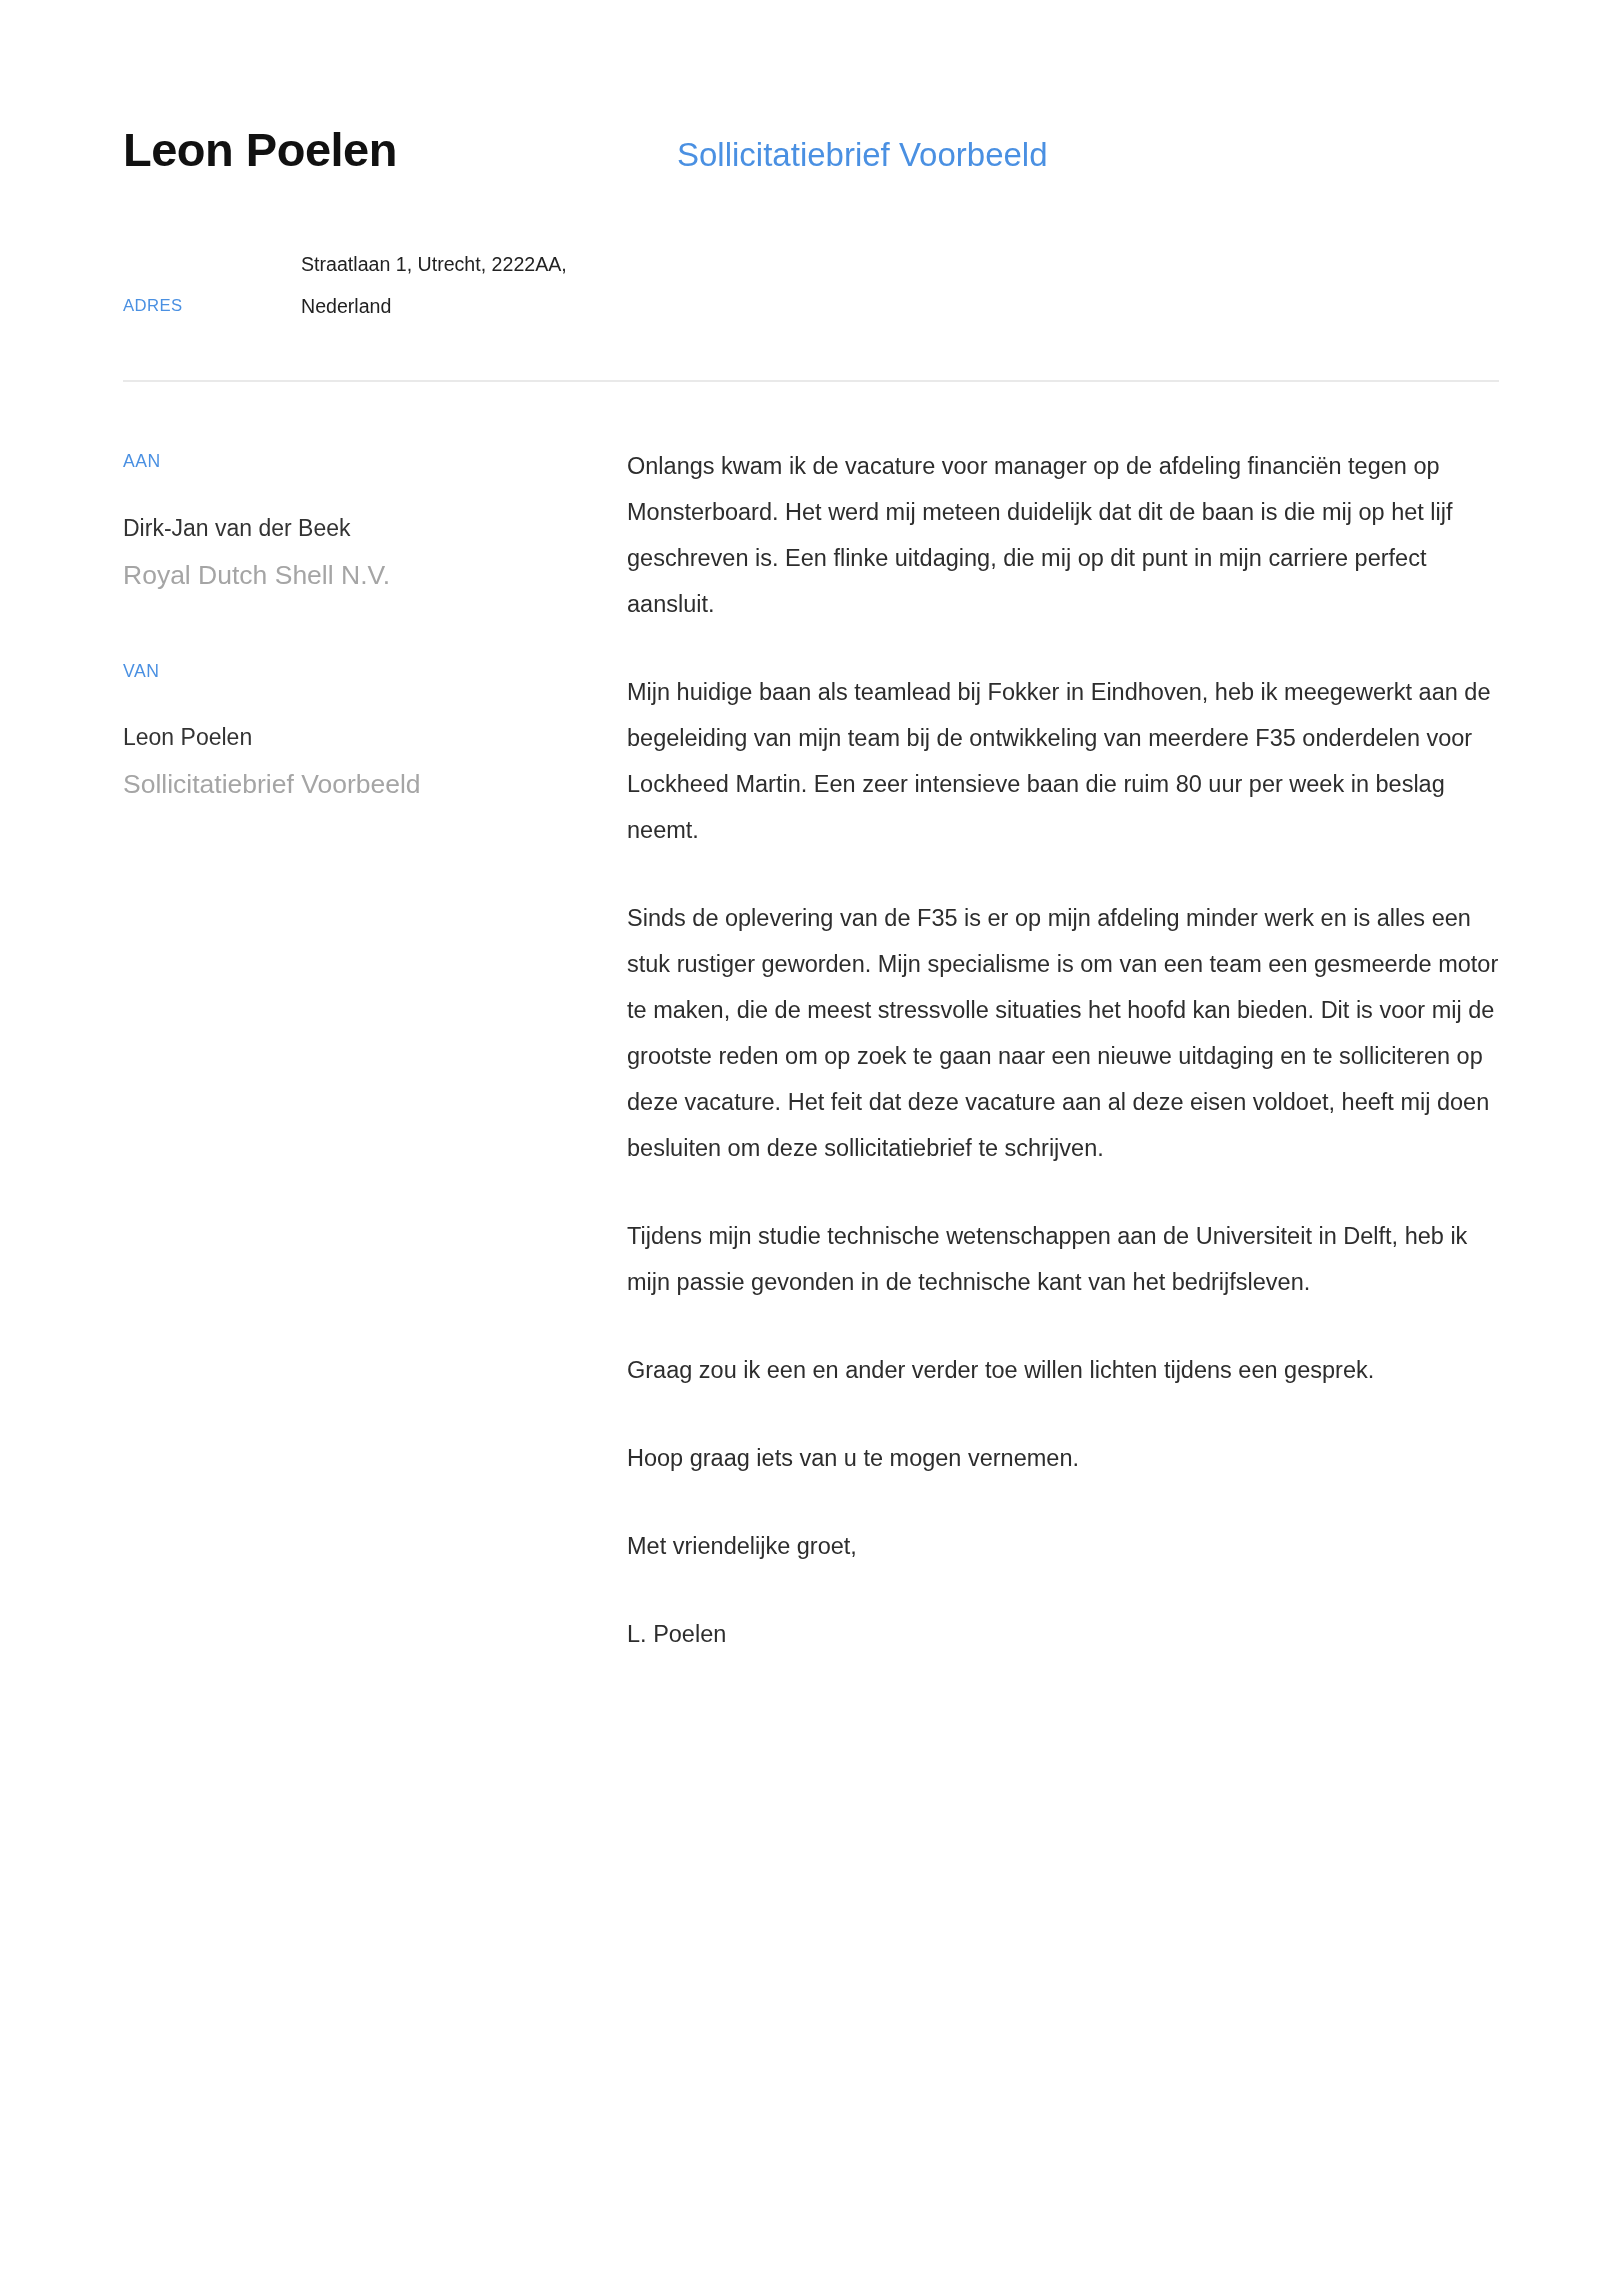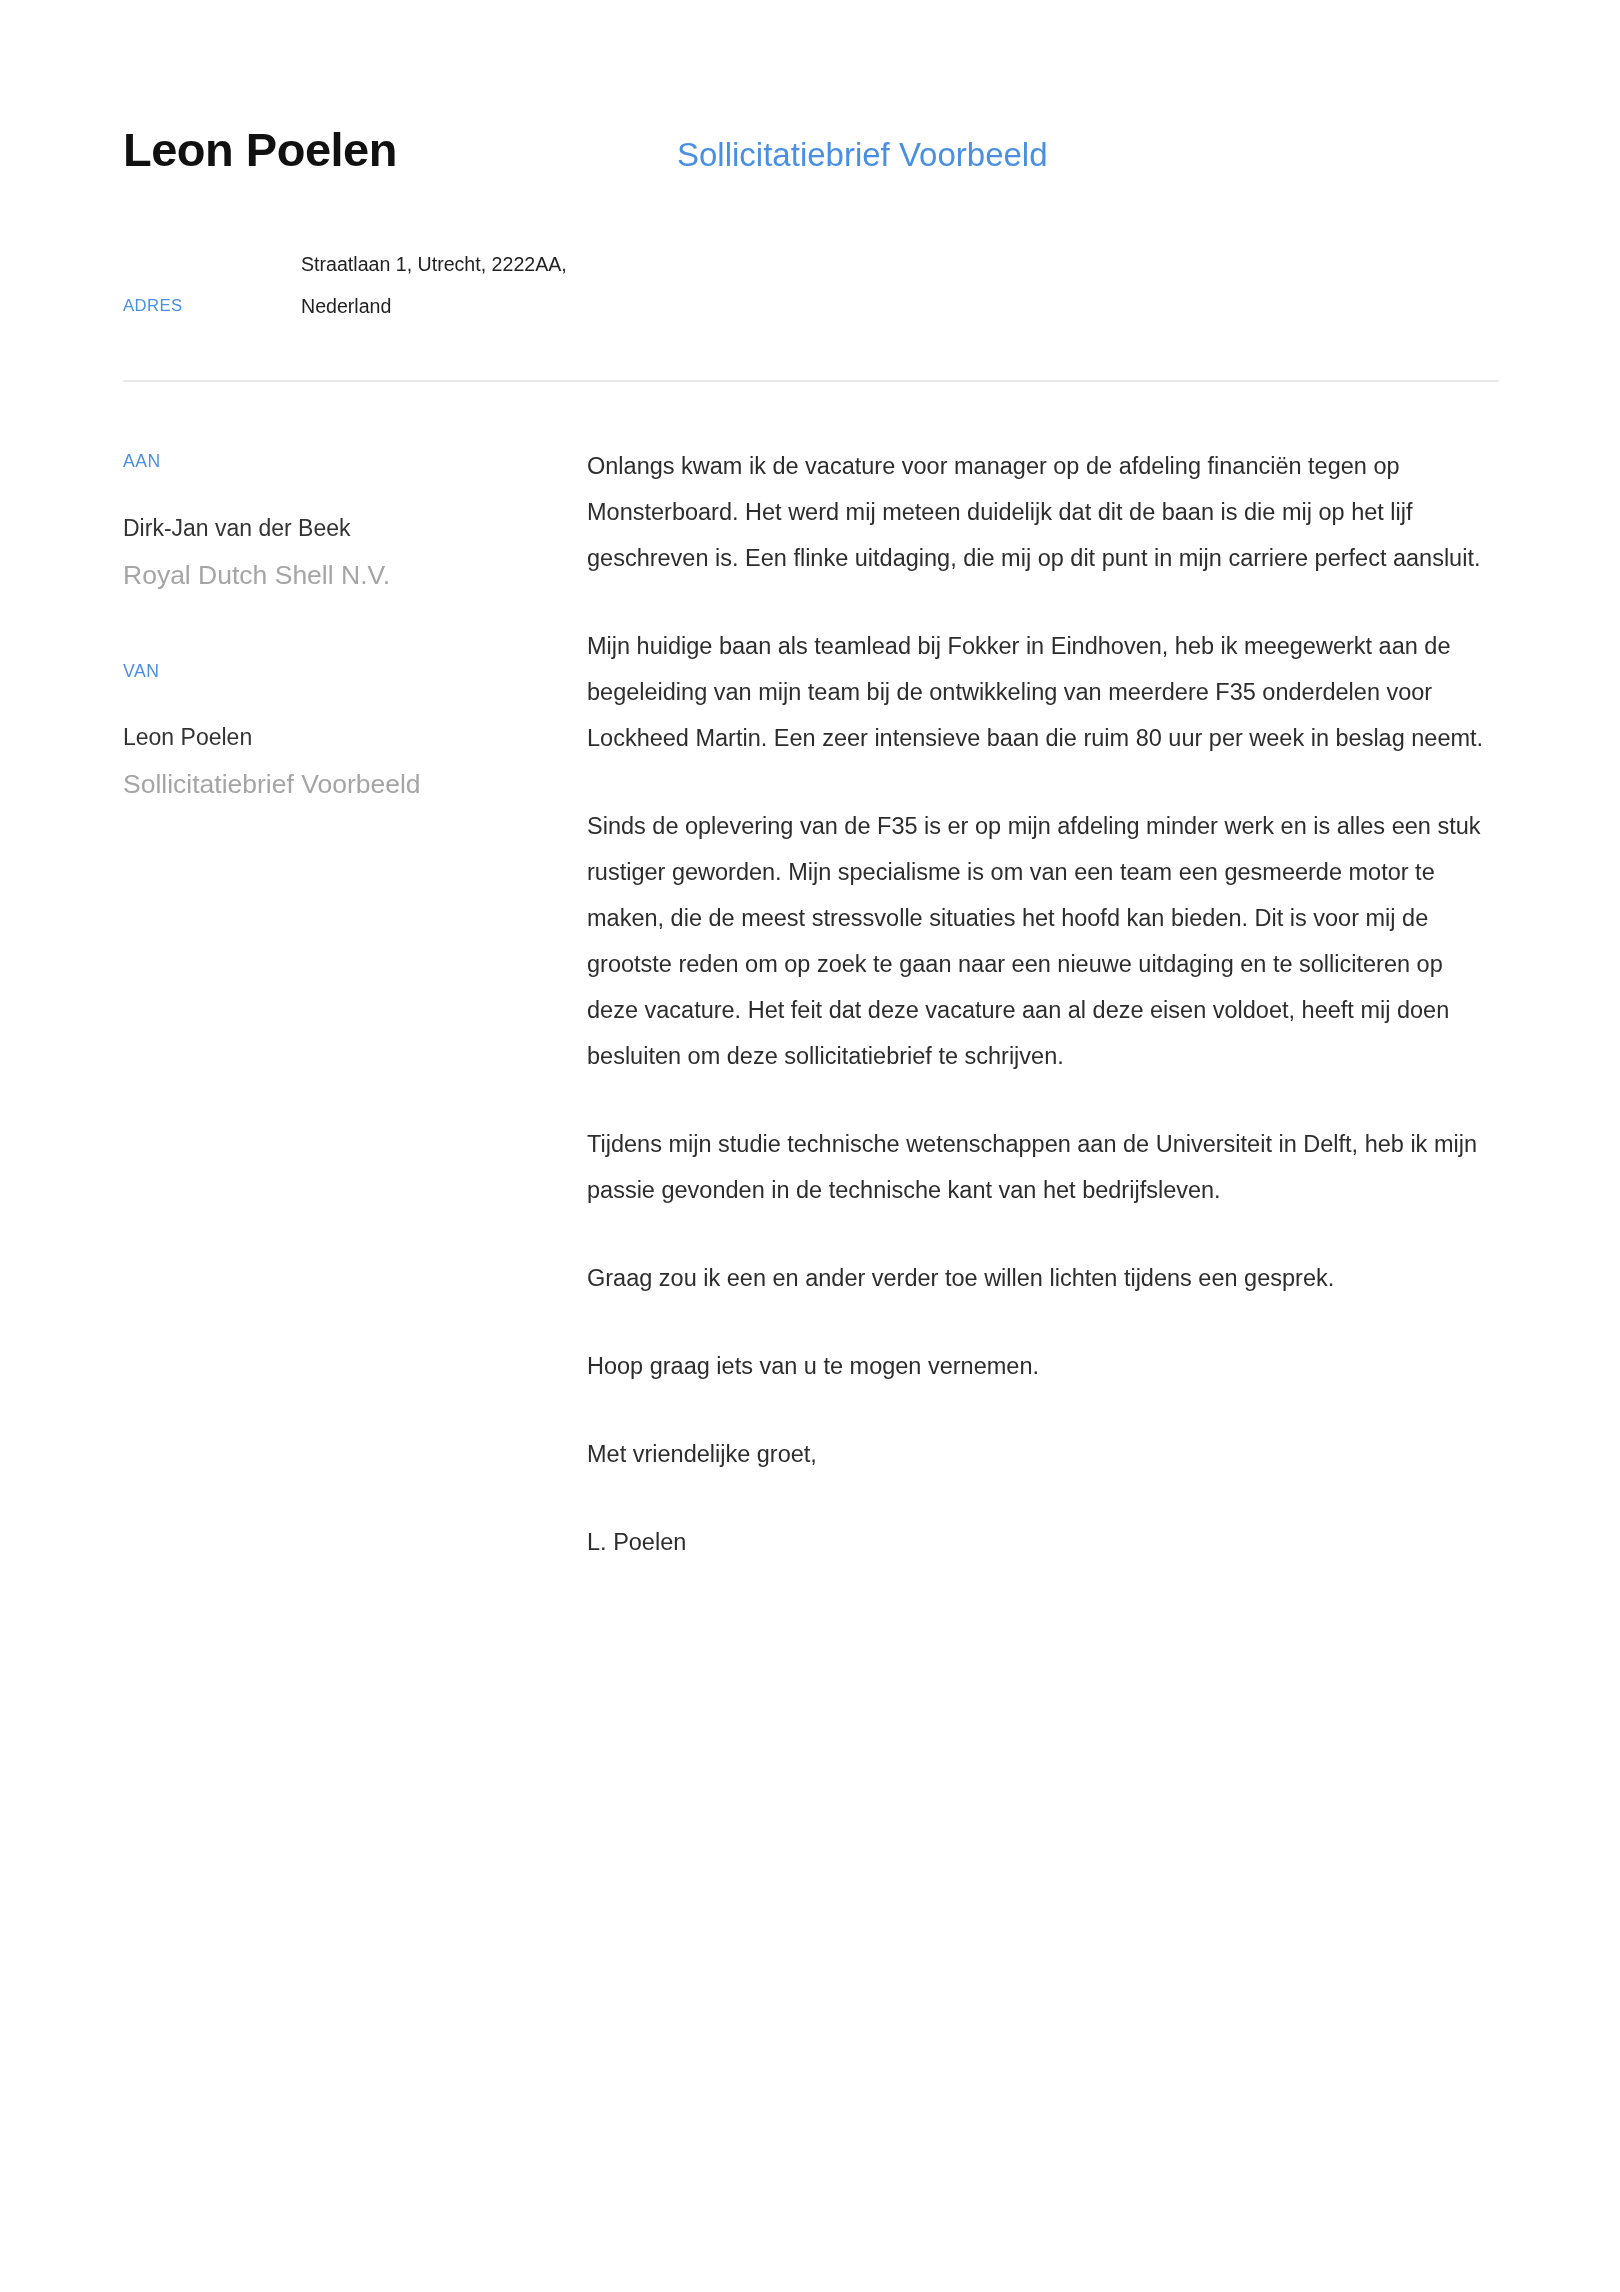--- a/index.html
+++ b/index.html
@@ -101,20 +101,21 @@
     font-size: 26.5px;
     color: #a5a5a5;
     line-height: 34px;
     margin-top: 12.7px;
   }
 
   .letter-body {
     margin-top: 61px;
     font-size: 23.5px;
     color: #2d2d2d;
+    margin-left: 40px;
   }
   .letter-body p {
     margin: 0 0 42px 0;
     line-height: 46px;
   }
 </style>
 </head>
 <body>
 
 <div class="page">

